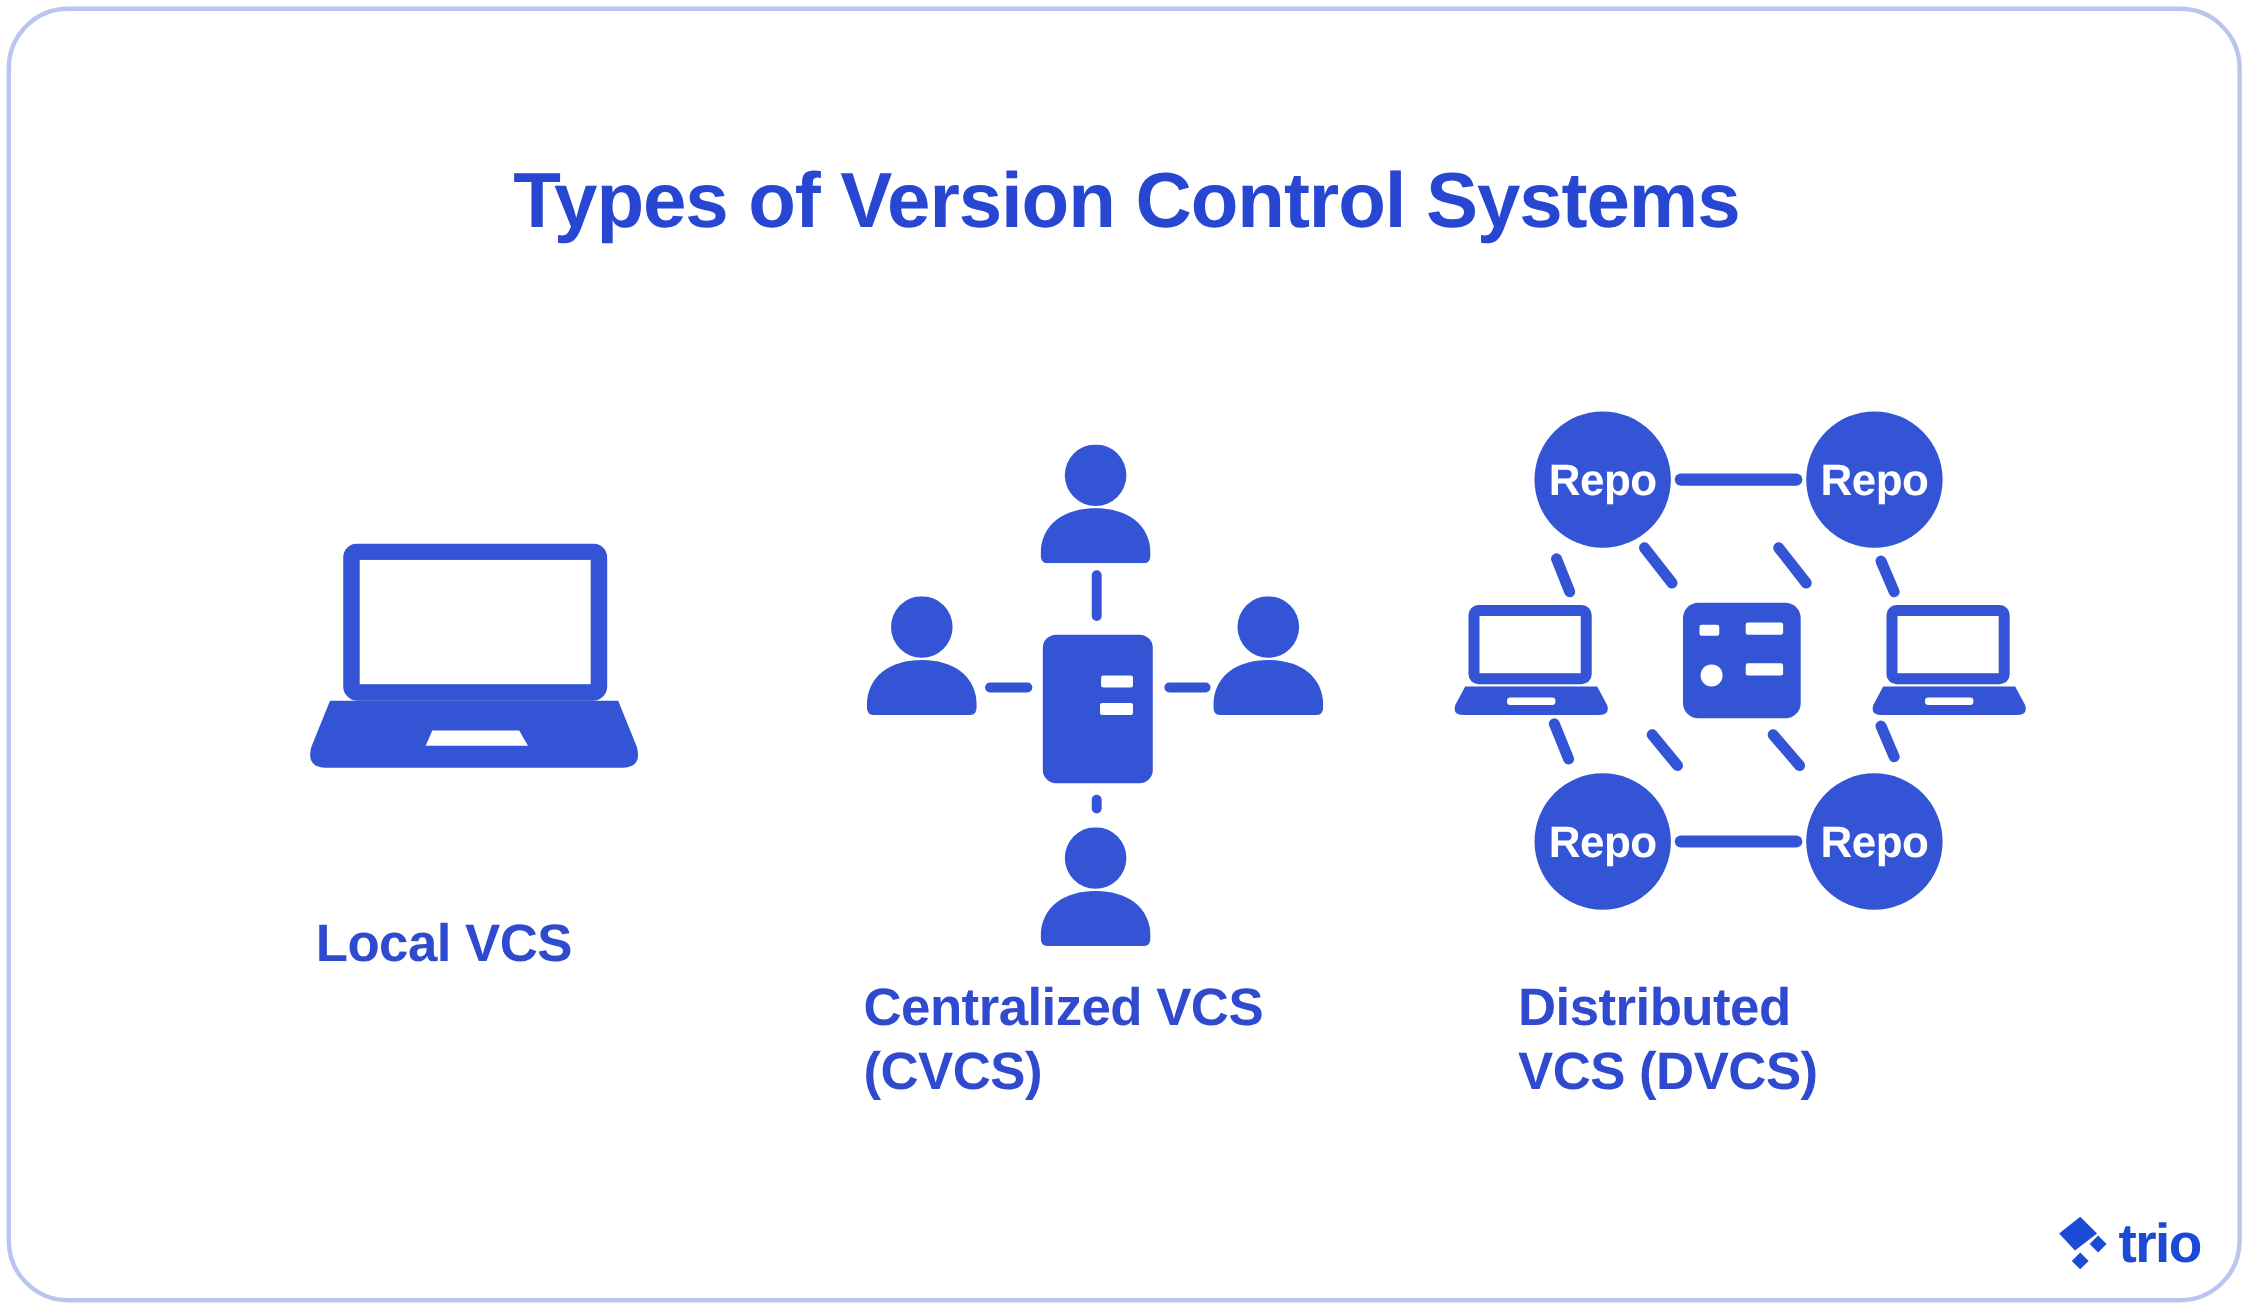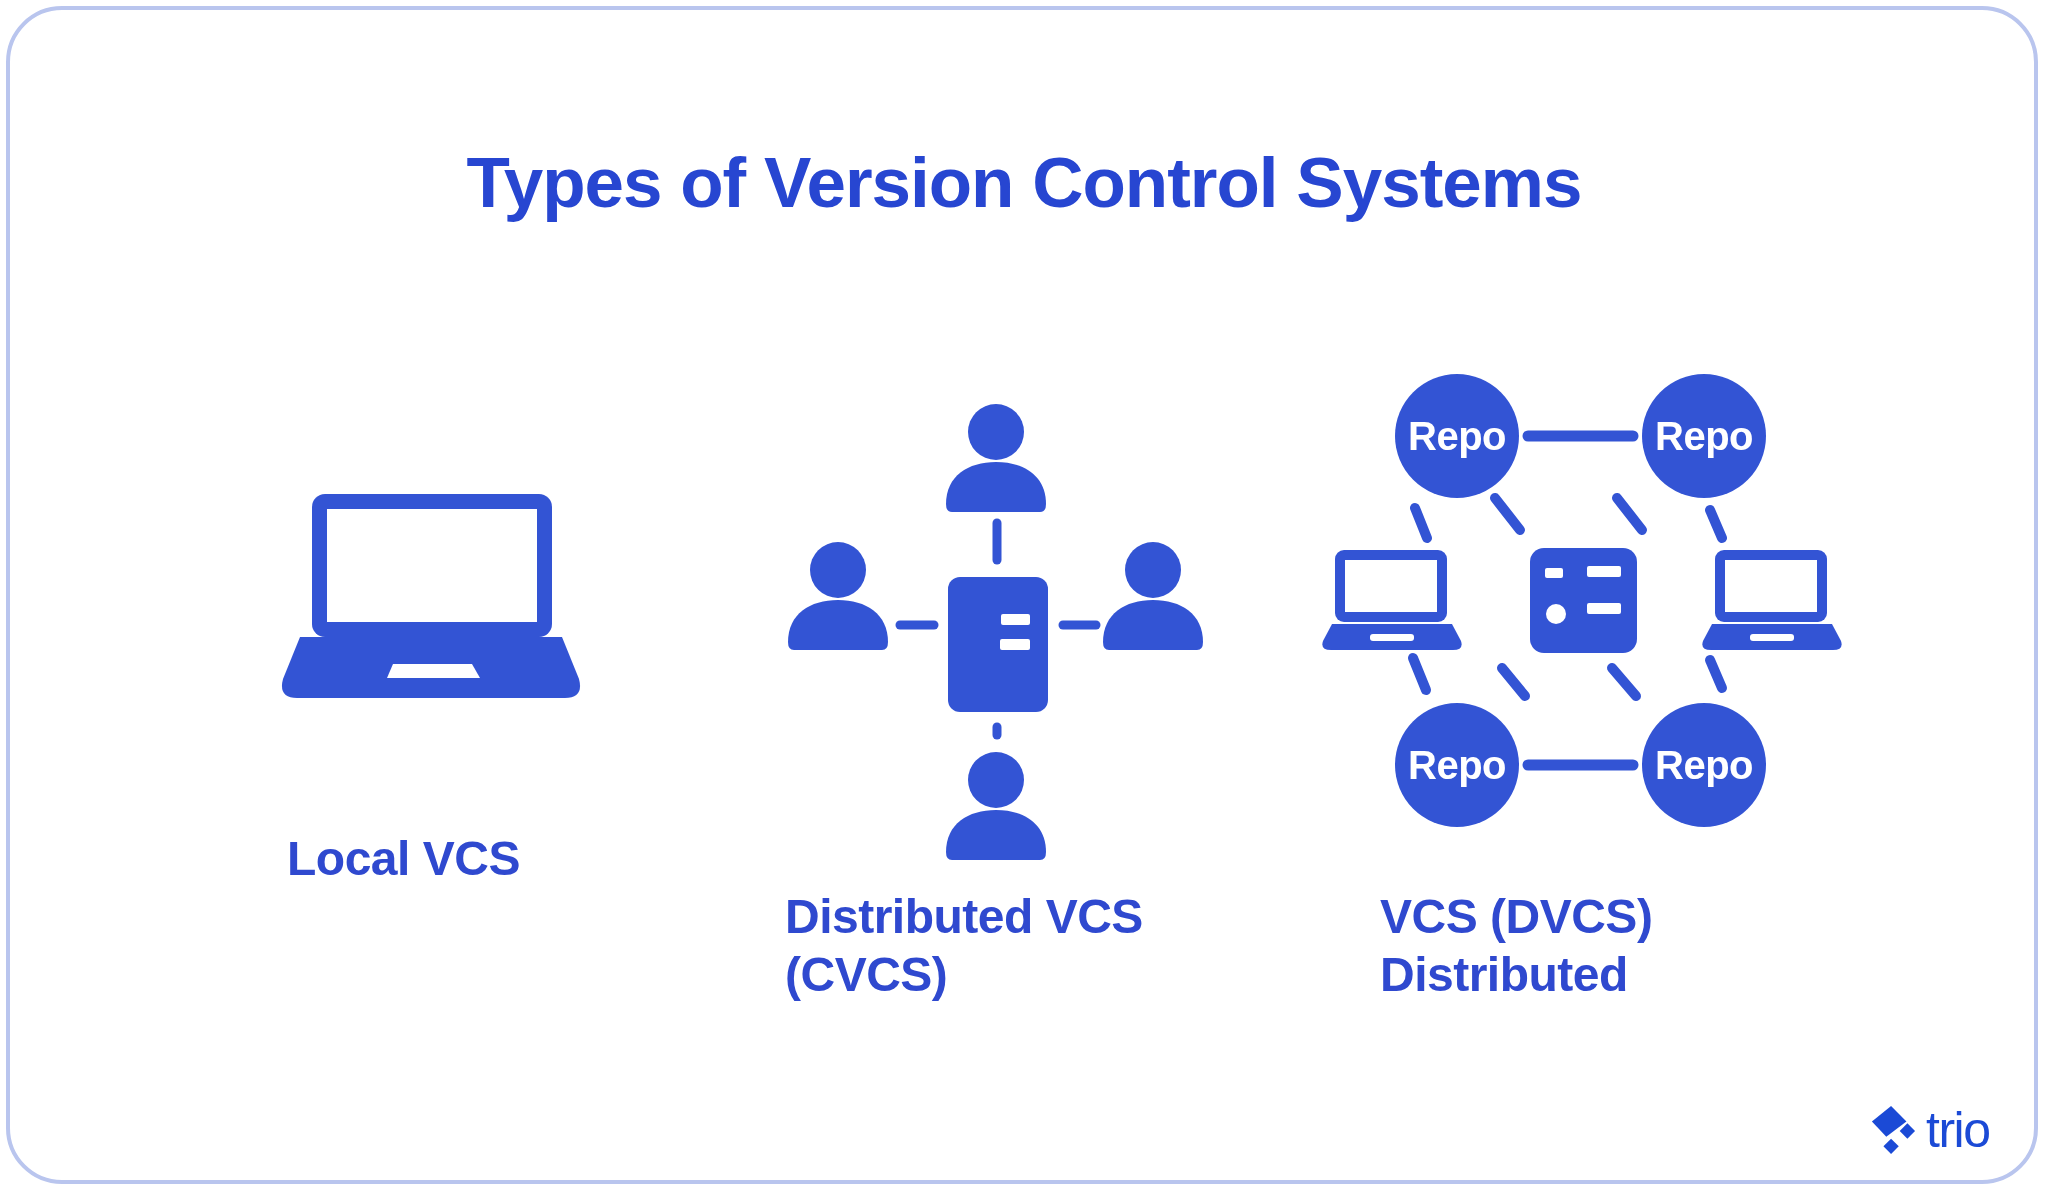--- a/index.html
+++ b/index.html
@@ -40,21 +40,21 @@
   .repo-text{
     fill:#ffffff;font-weight:700;font-size:40px;
     font-family:"Liberation Sans","DejaVu Sans",sans-serif;
     text-anchor:middle;letter-spacing:-0.5px;
   }
   .logo{
     position:absolute;left:1870px;top:1104px;height:52px;
     display:flex;align-items:center;gap:10px;
   }
   .logo-text{
-    font-size:50px;font-weight:400;color:var(--logo-blue);
+    font-size:50px;font-weight:700;color:var(--logo-blue);
     letter-spacing:-1.5px;line-height:52px;
   }
 </style>
 </head>
 <body>
 
 <svg width="0" height="0" style="position:absolute" aria-hidden="true">
   <defs>
     <symbol id="person" viewBox="0 0 100 108">
       <circle class="ic" cx="50" cy="28" r="28"></circle>
@@ -94,21 +94,21 @@
     <use href="#person" x="788" y="542" width="100" height="108"></use>
     <use href="#person" x="1103" y="542" width="100" height="108"></use>
     <use href="#person" x="946" y="752" width="100" height="108"></use>
     <g>
       <rect class="ic" x="948" y="577" width="100" height="135" rx="12"></rect>
       <rect class="wh" x="1001" y="614" width="29" height="11" rx="2"></rect>
       <rect class="wh" x="1000" y="639" width="30" height="11" rx="2"></rect>
     </g>
   </svg>
   <div class="label" style="left:785px;top:888px;width:400px;">
-    <div>Distributed VCS</div>
+    <div>Centralized VCS</div>
     <div>(CVCS)</div>
   </div>
 
   <svg class="abs" style="left:1315px;top:356px;" width="535" height="480" viewBox="1315 356 535 480">
     <g>
       <line class="solid" x1="1528" y1="436" x2="1633" y2="436"></line>
       <line class="solid" x1="1528" y1="765" x2="1633" y2="765"></line>
     </g>
     <g class="ddash">
       <line x1="1415" y1="508" x2="1427" y2="538"></line>
@@ -140,22 +140,22 @@
     <use href="#laptop-sm" x="1702" y="550" width="140" height="100"></use>
     <g>
       <rect class="ic" x="1530" y="548" width="107" height="105" rx="14"></rect>
       <rect class="wh" x="1545" y="568" width="18" height="10" rx="2"></rect>
       <rect class="wh" x="1587" y="566" width="34" height="11" rx="2"></rect>
       <circle class="wh" cx="1556" cy="614" r="10"></circle>
       <rect class="wh" x="1587" y="603" width="34" height="11" rx="2"></rect>
     </g>
   </svg>
   <div class="label" style="left:1380px;top:888px;width:400px;">
+    <div>Distributed</div>
     <div>VCS (DVCS)</div>
-    <div>Distributed</div>
   </div>
 
   <div class="logo">
     <svg width="46" height="50" viewBox="9 2 48 52">
       <path fill="var(--logo-blue)" d="M31,3 L47,19 L26,35 L11,19 Z"></path>
       <path fill="var(--logo-blue)" d="M48,21 L56,29 L48,37 L40,29 Z"></path>
       <path fill="var(--logo-blue)" d="M31,37 L39,45 L31,53 L23,45 Z"></path>
     </svg>
     <span class="logo-text">trio</span>
   </div>

